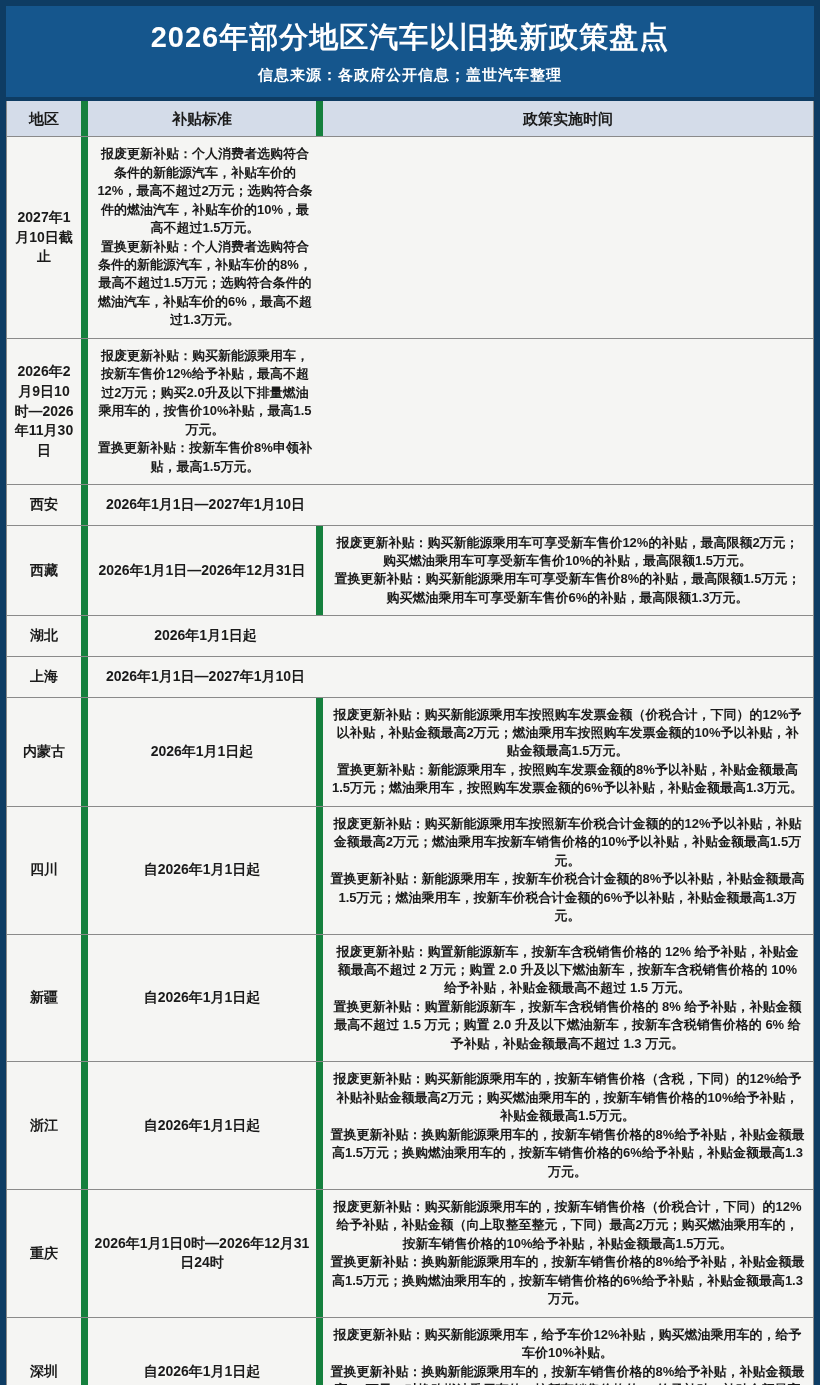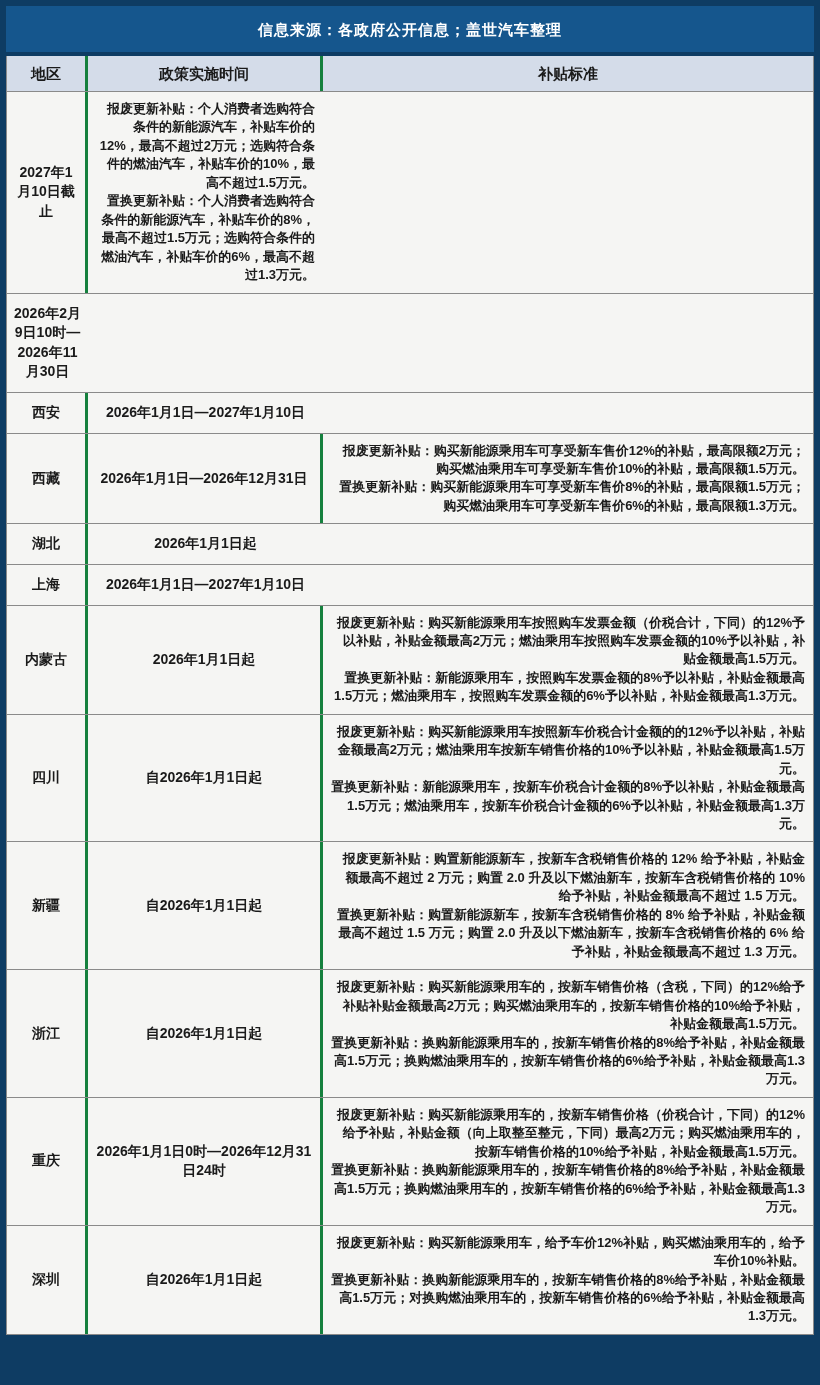--- a/index.html
+++ b/index.html
@@ -21,91 +21,94 @@
     padding: 13px 10px 12px 10px;
     border-bottom: 4px solid #0e3c63;
   }
   .banner h1 {
     font-size: 29px;
     font-weight: 700;
     letter-spacing: 1px;
     line-height: 1.25;
   }
   .banner p {
-    margin-top: 2px;
+    margin-top: 11px;
     font-size: 15px;
     font-weight: 700;
     letter-spacing: 1px;
   }
 
   .table {
     background: #f5f5f3;
     border: 1px solid #8a8a8a;
     border-top: none;
   }
 
   .trow {
     display: grid;
     grid-template-columns: 81px 235px 1fr;
     border-bottom: 1px solid #8a8a8a;
   }
   .trow:last-child { border-bottom: none; }
 
   .cell {
-    border-right: 3px solid #15803d;
+    border-right: 7px solid #15803d;
     display: flex;
     align-items: center;
     justify-content: center;
     text-align: center;
     padding: 10px 6px;
     color: #1a1a1a;
     font-weight: 700;
     font-size: 14px;
     line-height: 1.4;
   }
   .cell:last-child { border-right: none; }
 
   .thead .cell {
     background: #d4dce9;
     font-size: 15px;
     padding: 7px 4px;
   }
 
   .cell.policy {
     justify-content: flex-start;
-    text-align: right;
+    text-align: center;
     font-size: 13px;
     line-height: 1.42;
     padding: 8px 8px 8px 7px;
     white-space: pre-line;
   }
 </style>
 </head>
 <body>
 
 <div class="page">
 
   <header class="banner">
+    <h1>2026年部分地区汽车以旧换新政策盘点</h1>
     <p>信息来源：各政府公开信息；盖世汽车整理</p>
   </header>
 
   <div class="table">
     <div class="trow thead">
       <div class="cell">地区</div>
+      <div class="cell">补贴标准</div>
       <div class="cell">政策实施时间</div>
-      <div class="cell">补贴标准</div>
     </div>
     <div id="tbody">
         <div class="trow">
           <div class="cell">2027年1月10日截止</div>
           <div class="cell policy">报废更新补贴：个人消费者选购符合条件的新能源汽车，补贴车价的12%，最高不超过2万元；选购符合条件的燃油汽车，补贴车价的10%，最高不超过1.5万元。
 置换更新补贴：个人消费者选购符合条件的新能源汽车，补贴车价的8%，最高不超过1.5万元；选购符合条件的燃油汽车，补贴车价的6%，最高不超过1.3万元。</div>
         </div>
         <div class="trow">
           <div class="cell">2026年2月9日10时—2026年11月30日</div>
+          <div class="cell policy">报废更新补贴：购买新能源乘用车，按新车售价12%给予补贴，最高不超过2万元；购买2.0升及以下排量燃油乘用车的，按售价10%补贴，最高1.5万元。
+置换更新补贴：按新车售价8%申领补贴，最高1.5万元。</div>
         </div>
         <div class="trow">
           <div class="cell">西安</div>
           <div class="cell">2026年1月1日—2027年1月10日</div>
         </div>
         <div class="trow">
           <div class="cell">西藏</div>
           <div class="cell">2026年1月1日—2026年12月31日</div>
           <div class="cell policy">报废更新补贴：购买新能源乘用车可享受新车售价12%的补贴，最高限额2万元；购买燃油乘用车可享受新车售价10%的补贴，最高限额1.5万元。
 置换更新补贴：购买新能源乘用车可享受新车售价8%的补贴，最高限额1.5万元；购买燃油乘用车可享受新车售价6%的补贴，最高限额1.3万元。</div>

